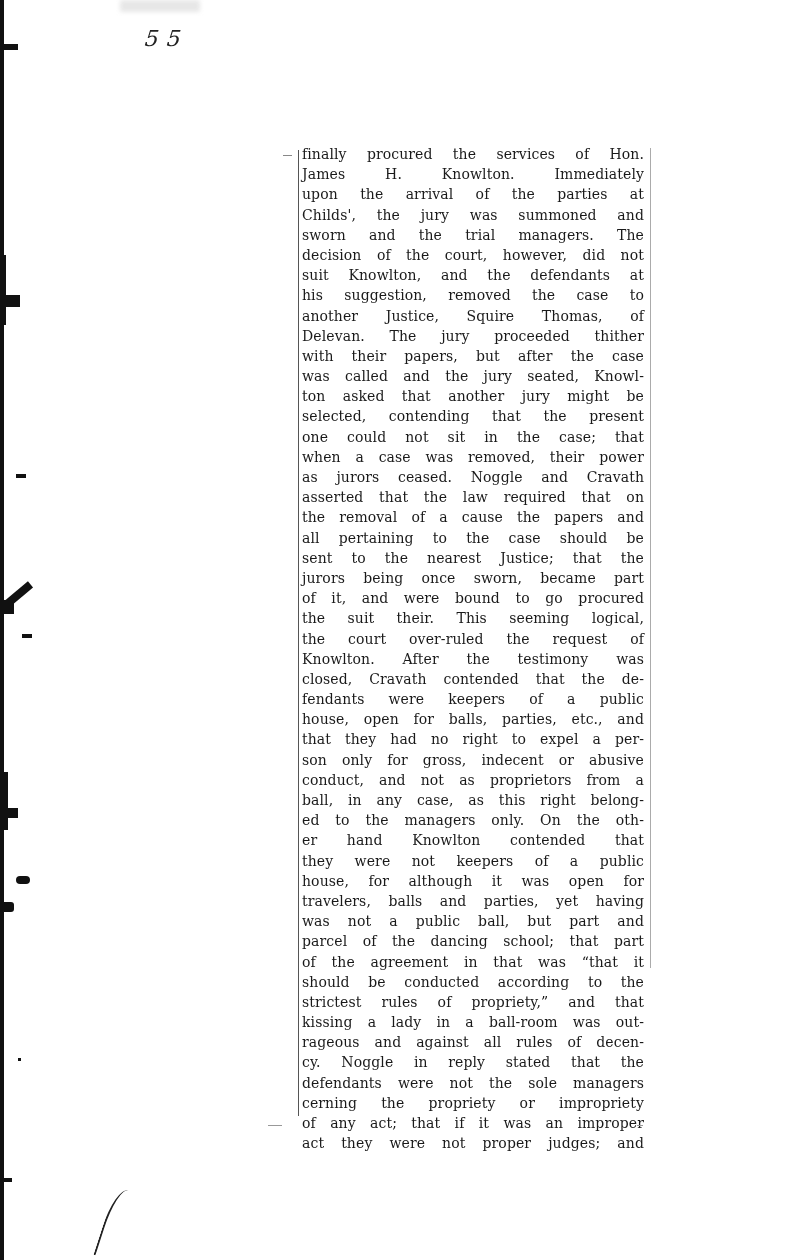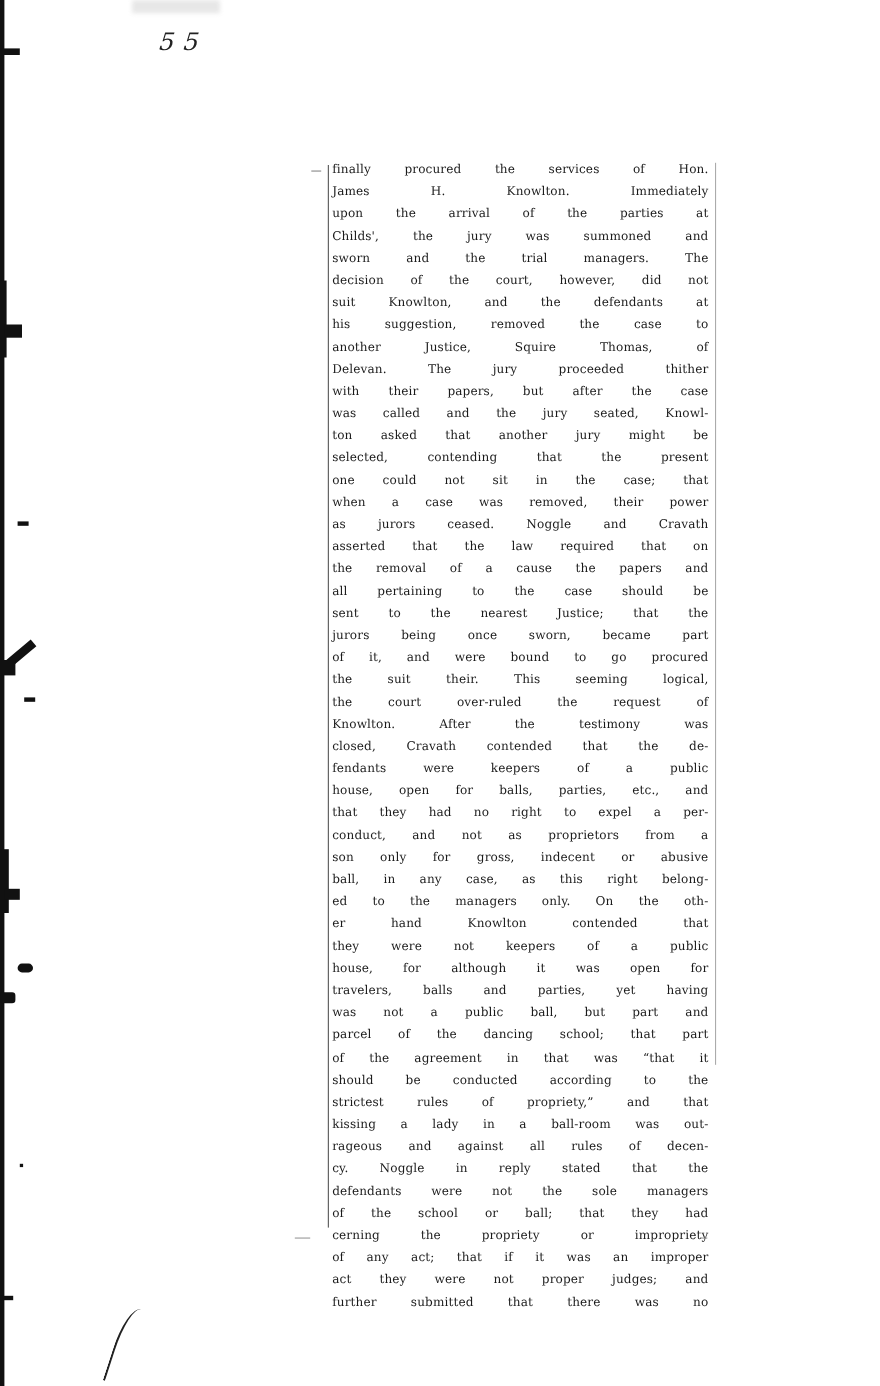--- a/index.html
+++ b/index.html
@@ -76,21 +76,21 @@
       left: 283px;
       top: 155px;
       width: 9px;
       height: 1px;
       background: #888;
     }
     .article-line {
       display: block;
       height: 20.2px;
       line-height: 20.2px;
-      font-size: 11px;
+      font-size: 14px;
       white-space: nowrap;
       text-align: justify;
       text-align-last: justify;
       padding-left: 6px;
       padding-right: 2px;
       letter-spacing: 0.1px;
     }
     .bottom-dash {
       position: absolute;
       top: 1125px;
@@ -158,40 +158,38 @@
   <span class="article-line">sent to the nearest Justice; that the</span>
   <span class="article-line">jurors being once sworn, became part</span>
   <span class="article-line">of it, and were bound to go procured</span>
   <span class="article-line">the suit their. This seeming logical,</span>
   <span class="article-line">the court over-ruled the request of</span>
   <span class="article-line">Knowlton. After the testimony was</span>
   <span class="article-line">closed, Cravath contended that the de-</span>
   <span class="article-line">fendants were keepers of a public</span>
   <span class="article-line">house, open for balls, parties, etc., and</span>
   <span class="article-line">that they had no right to expel a per-</span>
+  <span class="article-line">son only for gross, indecent or abusive</span>
   <span class="article-line">conduct, and not as proprietors from a</span>
-  <span class="article-line">son only for gross, indecent or abusive</span>
   <span class="article-line">ball, in any case, as this right belong-</span>
   <span class="article-line">ed to the managers only. On the oth-</span>
   <span class="article-line">er hand Knowlton contended that</span>
   <span class="article-line">they were not keepers of a public</span>
   <span class="article-line">house, for although it was open for</span>
   <span class="article-line">travelers, balls and parties, yet having</span>
   <span class="article-line">was not a public ball, but part and</span>
   <span class="article-line">parcel of the dancing school; that part</span>
   <span class="article-line">of the agreement in that was “that it</span>
   <span class="article-line">should be conducted according to the</span>
   <span class="article-line">strictest rules of propriety,” and that</span>
   <span class="article-line">kissing a lady in a ball-room was out-</span>
   <span class="article-line">rageous and against all rules of decen-</span>
   <span class="article-line">cy. Noggle in reply stated that the</span>
   <span class="article-line">defendants were not the sole managers</span>
-  <span class="article-line">of the school or ball; that they had</span>
   <span class="article-line">cerning the propriety or impropriety</span>
   <span class="article-line">of any act; that if it was an improper</span>
   <span class="article-line">act they were not proper judges; and</span>
-  <span class="article-line">further submitted that there was no</span>
 </div>
 
 <div class="bottom-dash" style="left:268px;width:14px;"></div>
 <div class="bottom-dash" style="left:637px;width:6px;"></div>
 
 <div class="scribble"></div>
 
 </body></html>

